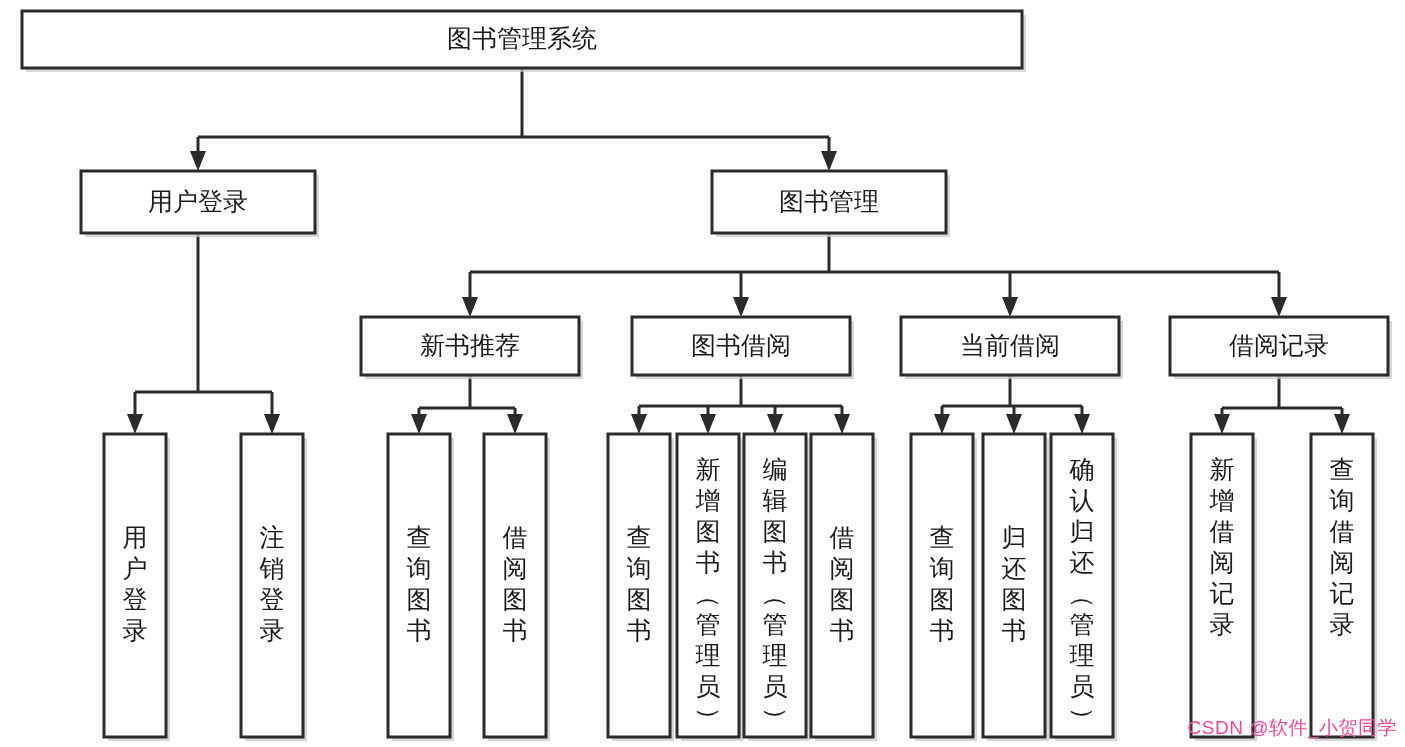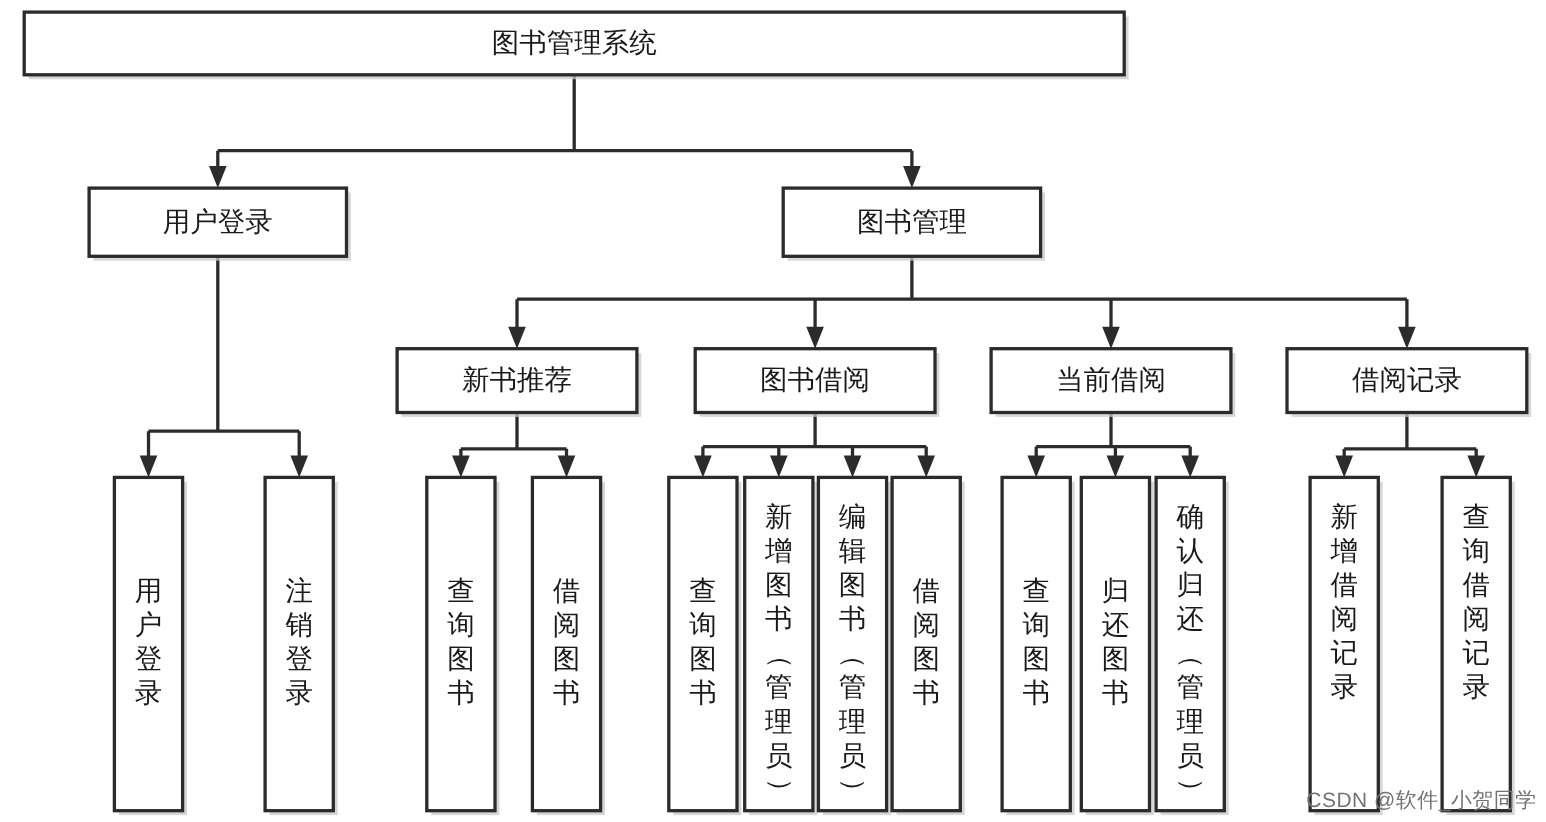--- a/index.html
+++ b/index.html
@@ -53,21 +53,21 @@
   }
   .label-v {
     font-size: 25px;
   }
   .watermark {
     position: absolute;
     right: 8px;
     bottom: 6px;
     font-family: "Liberation Sans", "DejaVu Sans", sans-serif;
     font-size: 19px;
-    color: #737373;
+    color: #ec4899;
     white-space: nowrap;
     letter-spacing: 0.5px;
     user-select: none;
   }
 </style>
 </head>
 <body>
 
 <div id="canvas">
 

